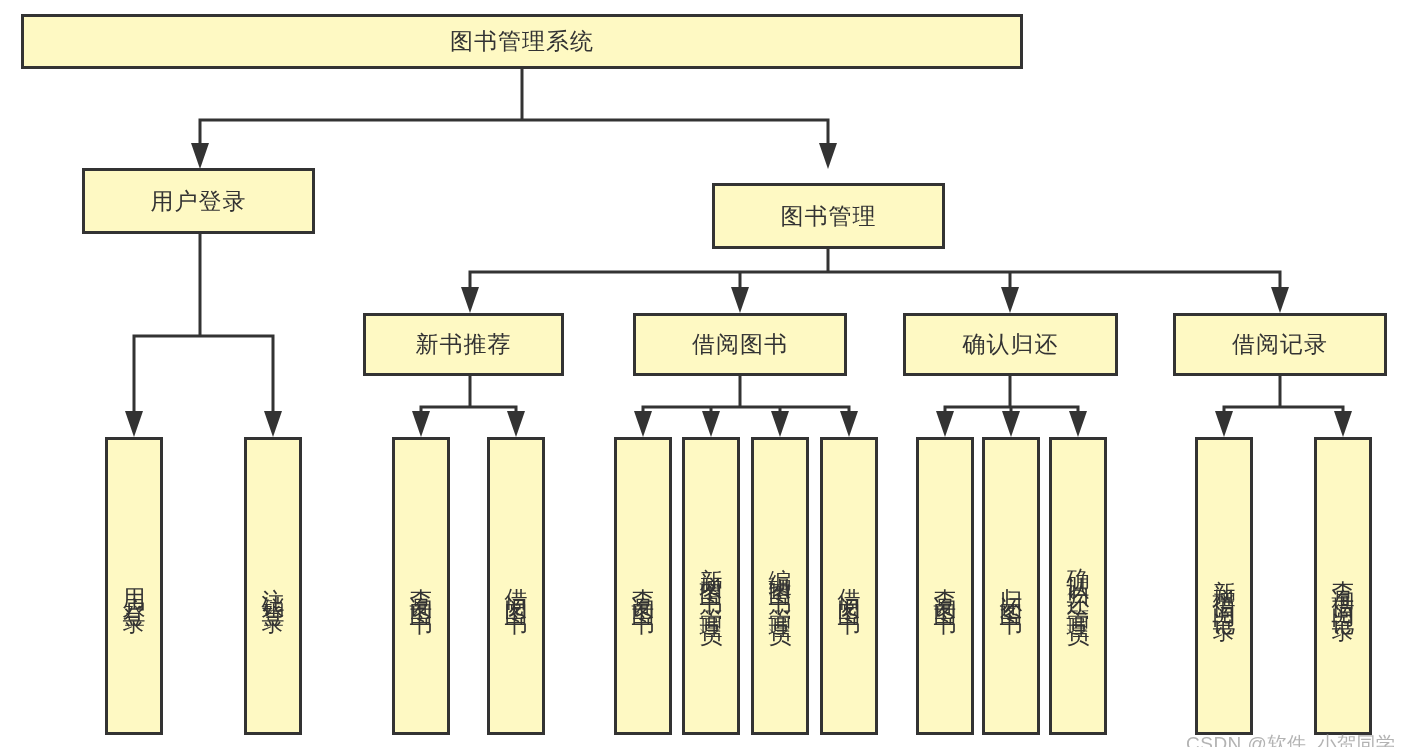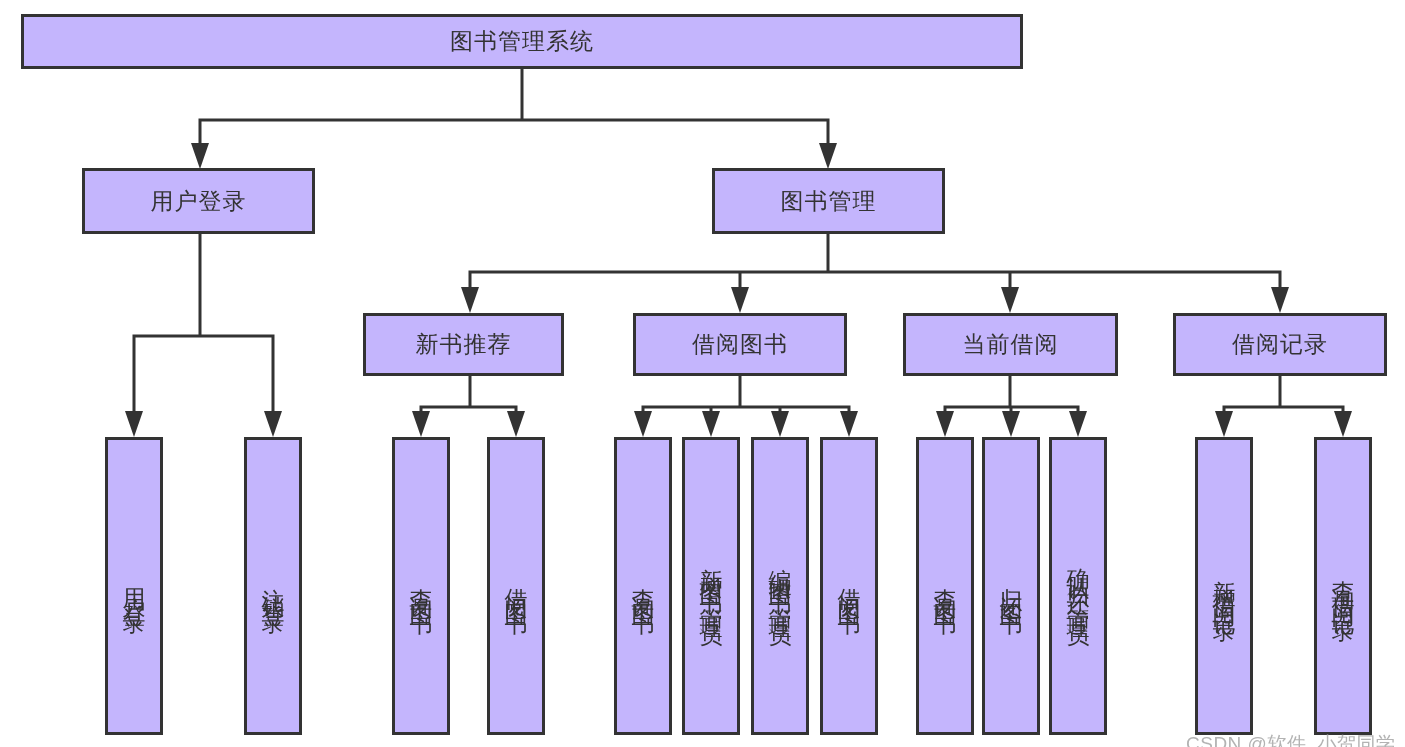--- a/index.html
+++ b/index.html
@@ -14,21 +14,21 @@
     position:relative;
     width:1405px;height:747px;
     background:var(--background);
     font-family:"Liberation Sans","DejaVu Sans",sans-serif;
     overflow:hidden;
   }
   .wires{position:absolute;left:0;top:0;z-index:0;}
   .node{
     position:absolute;
     box-sizing:border-box;
-    background:#c4b5fd;
+    background:#fef9c3;
     border:3px solid var(--box-border);
     display:flex;align-items:center;justify-content:center;
     color:var(--text);
     font-size:23px;
     letter-spacing:1px;
     z-index:1;
   }
   .leaf{
     top:437px;width:58px;height:298px;
   }
@@ -108,32 +108,32 @@
     </g>
   </svg>
 
   <div class="node" style="left:21px;top:14px;width:1002px;height:55px;">
     <span>图书管理系统</span>
   </div>
 
   <div class="node" style="left:82px;top:168px;width:233px;height:66px;">
     <span>用户登录</span>
   </div>
-  <div class="node" style="left:712px;top:168px;width:233px;height:66px;">
+  <div class="node" style="left:712px;top:183px;width:233px;height:66px;">
     <span>图书管理</span>
   </div>
 
   <div class="node" style="left:363px;top:313px;width:201px;height:63px;">
     <span>新书推荐</span>
   </div>
   <div class="node" style="left:633px;top:313px;width:214px;height:63px;">
     <span>借阅图书</span>
   </div>
   <div class="node" style="left:903px;top:313px;width:215px;height:63px;">
-    <span>当前借阅</span>
+    <span>确认归还</span>
   </div>
   <div class="node" style="left:1173px;top:313px;width:214px;height:63px;">
     <span>借阅记录</span>
   </div>
 
   <div class="node leaf" style="left:105px;">
     <span>用户登录</span>
   </div>
   <div class="node leaf" style="left:244px;">
     <span>注销登录</span>

